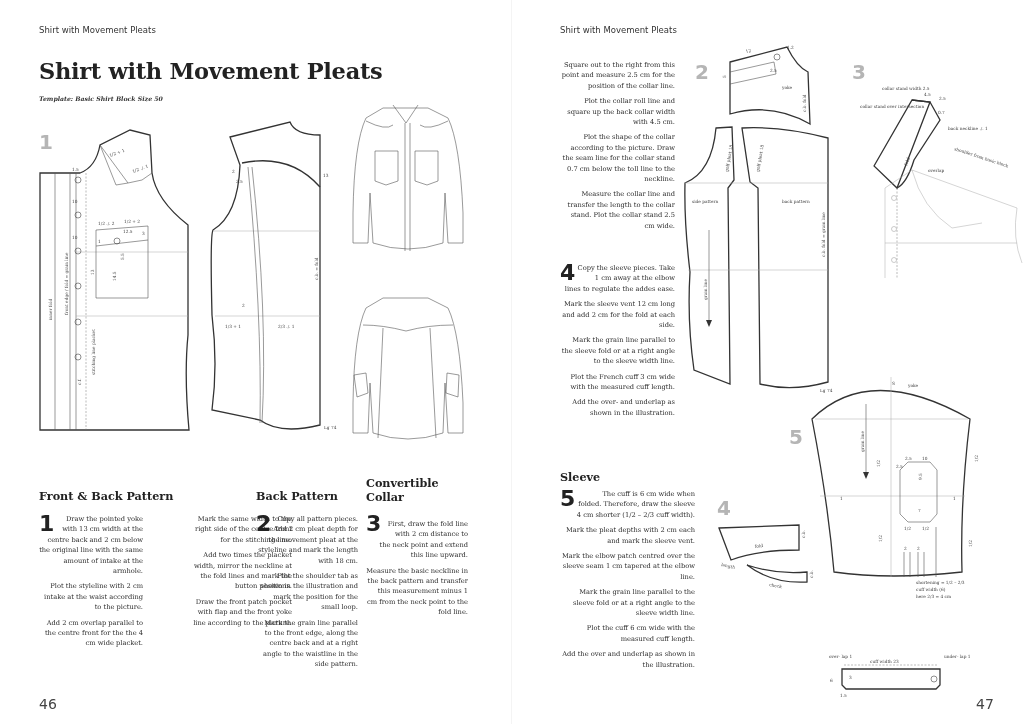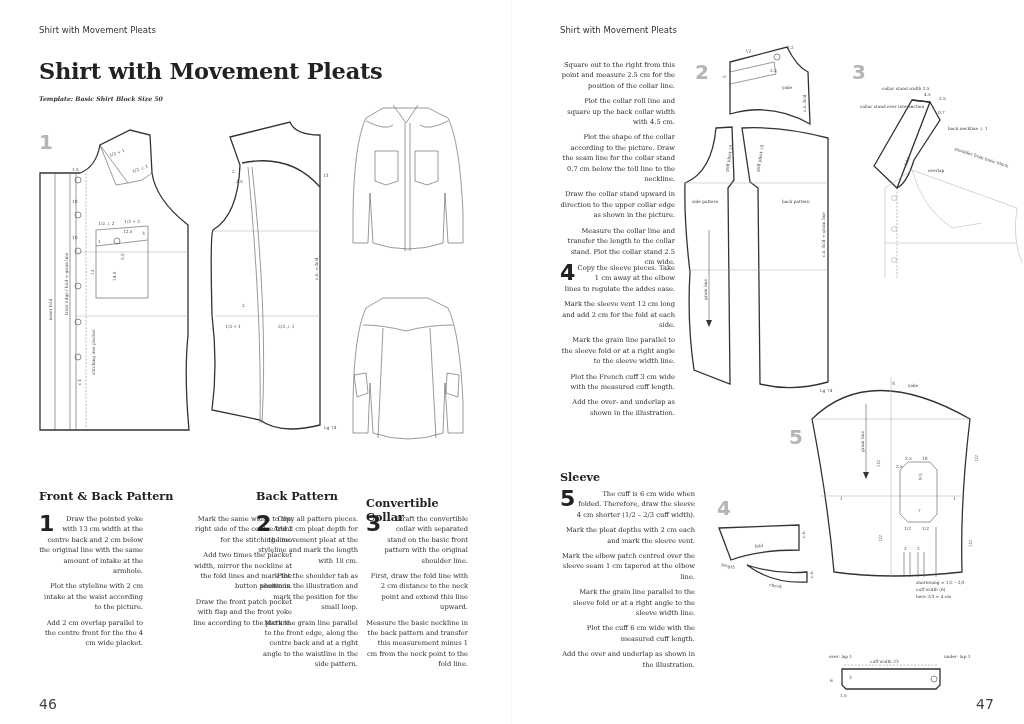--- a/index.html
+++ b/index.html
@@ -123,43 +123,42 @@
     <p>Draw the front patch pocket with flap and the front yoke line according to the picture.</p>
   </div>
 
   <div class="section-head" style="left:256px; top:489px;">Back Pattern</div>
   <div class="col" style="left:256px; top:514px; width:102px;">
     <p><span class="dropcap">2</span><span>Copy all pattern pieces. Add 2 cm pleat depth for the movement pleat at the styleline and mark the length with 18 cm.</span></p>
     <p>Plot the shoulder tab as shown in the illustration and mark the position for the small loop.</p>
     <p>Mark the grain line parallel to the front edge, along the centre back and at a right angle to the waistline in the side pattern.</p>
   </div>
 
-  <div class="section-head" style="left:366px; top:476px;margin-top:20px;">
+  <div class="section-head" style="left:366px; top:476px;">
     <div>Convertible</div>
     <div>Collar</div>
   </div>
   <div class="col" style="left:366px; top:514px; width:102px;">
-    <p><span class="dropcap">3</span><span>Draft the convertible collar with separated stand on the basic front pattern with the original shoulder line.</span></p>
+    <p><span class="dropcap">3</span></p>
     <p>First, draw the fold line with 2 cm distance to the neck point and extend this line upward.</p>
     <p>Measure the basic neckline in the back pattern and transfer this measurement minus 1 cm from the neck point to the fold line.</p>
   </div>
 
   <div class="page-num" style="left:39px;">46</div>
 </div>
 
 <div class="gutter"></div>
 
 <div class="page page-right">
   <div class="running-head" style="left:48px;">Shirt with Movement Pleats</div>
 
   <div class="col" style="left:48px; top:60px; width:115px;">
     <p>Square out to the right from this point and measure 2.5 cm for the position of the collar line.</p>
     <p>Plot the collar roll line and square up the back collar width with 4.5 cm.</p>
     <p>Plot the shape of the collar according to the picture. Draw the seam line for the collar stand 0.7 cm below the toll line to the neckline.</p>
-    <p>Draw the collar stand upward in direction to the upper collar edge as shown in the picture.</p>
     <p>Measure the collar line and transfer the length to the collar stand. Plot the collar stand 2.5 cm wide.</p>
   </div>
 
   <div class="col" style="left:48px; top:263px; width:115px;">
     <p><span class="dropcap">4</span><span>Copy the sleeve pieces. Take 1 cm away at the elbow lines to regulate the addes ease.</span></p>
     <p>Mark the sleeve vent 12 cm long and add 2 cm for the fold at each side.</p>
     <p>Mark the grain line parallel to the sleeve fold or at a right angle to the sleeve width line.</p>
     <p>Plot the French cuff 3 cm wide with the measured cuff length.</p>
     <p>Add the over- and underlap as shown in the illustration.</p>
   </div>

